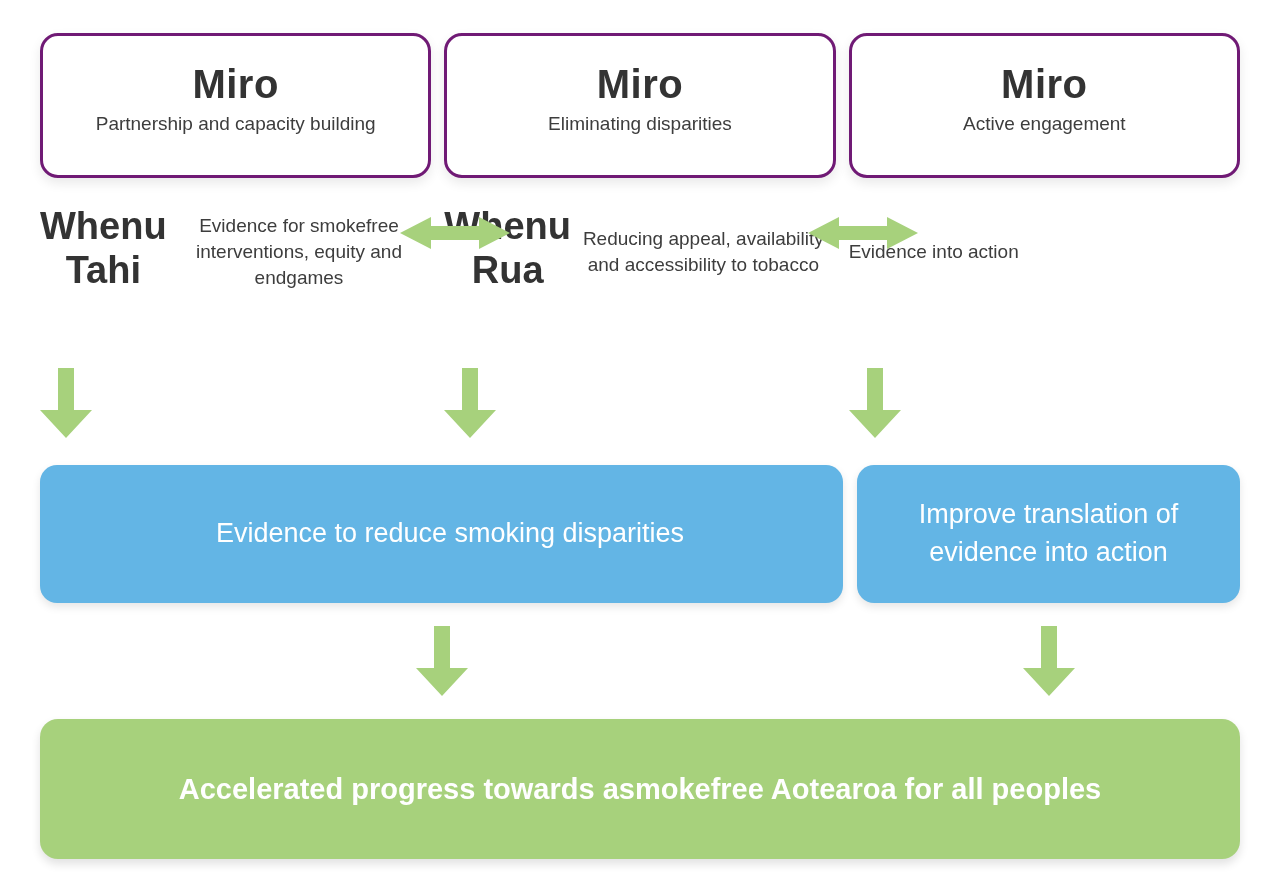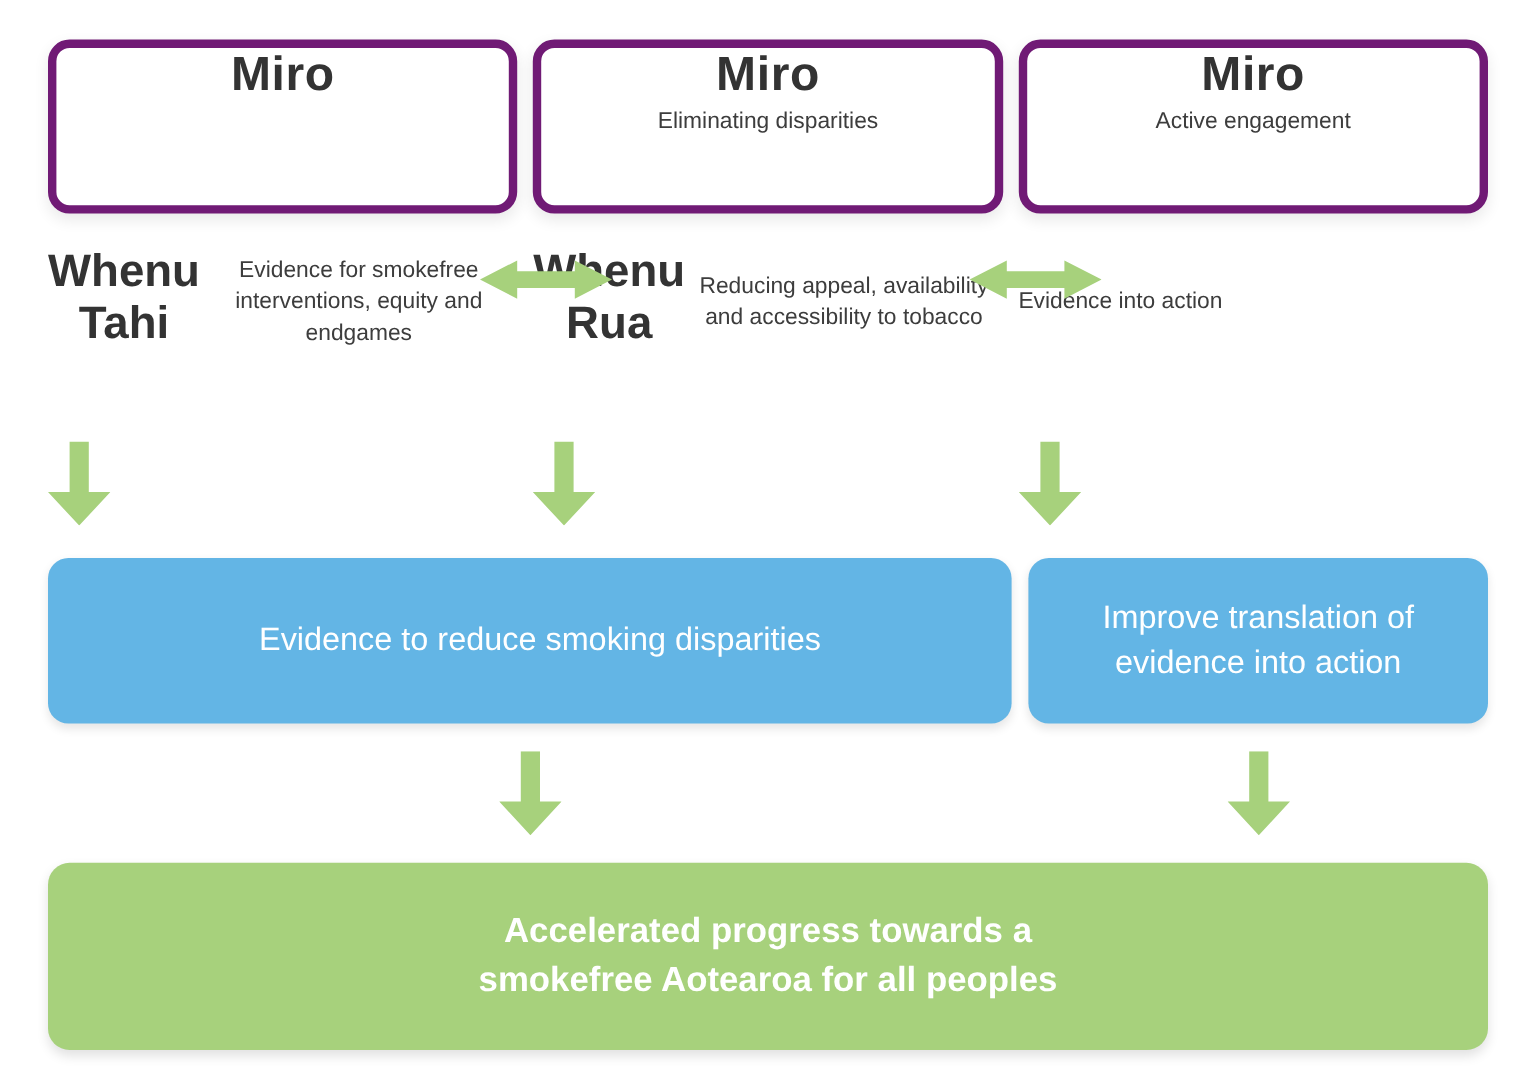--- a/index.html
+++ b/index.html
@@ -19,28 +19,28 @@
   .row3 {
     display: flex;
     gap: 13px;
   }
   .col { flex: 1 1 0; display: flex; flex-direction: row; align-items: center; }
 
   
   .miro-card {
     flex: 1 1 0;
     background: var(--card-bg, #ffffff);
-    border: 7px solid #701a75;
+    border: 3px solid #701a75;
     border-radius: 18px;
     box-shadow: 0 5px 12px rgba(0,0,0,0.09);
     height: 145px;
     display: flex;
     flex-direction: column;
     align-items: center;
-    justify-content: flex-start;
+    justify-content: center;
     padding-bottom: 14px;
   }
   .miro-title {
     font-size: 40px;
     font-weight: bold;
     color: var(--text-dark, #333333);
     letter-spacing: 0.5px;
   }
   .miro-subtitle {
     margin-top: 6px;
@@ -103,43 +103,43 @@
     line-height: 1.4;
     max-width: 330px;
   }
   .outcome-box.wide .outcome-text { max-width: 700px; }
 
   
   .goal-box {
     margin-top: 23px;
     background: var(--green, #a7d17c);
     border-radius: 18px;
-    height: 156px;
-    display: flex;
-    flex-direction: column;
+    height: 140px;
+    display: flex;
     align-items: center;
     justify-content: center;
     text-align: center;
     box-shadow: 0 5px 10px rgba(0,0,0,0.12);
   }
   .goal-line {
     color: var(--white, #ffffff);
     font-size: 29px;
     font-weight: bold;
     line-height: 1.4;
   }
 </style>
 </head>
 <body>
 
 <div class="diagram">
 
   <div class="row3">
     <div class="miro-card">
       <div class="miro-title">Miro</div>
+      <div class="miro-subtitle">Partnership and capacity building</div>
     </div>
     <div class="miro-card">
       <div class="miro-title">Miro</div>
       <div class="miro-subtitle">Eliminating disparities</div>
     </div>
     <div class="miro-card">
       <div class="miro-title">Miro</div>
       <div class="miro-subtitle">Active engagement</div>
     </div>
   </div>

